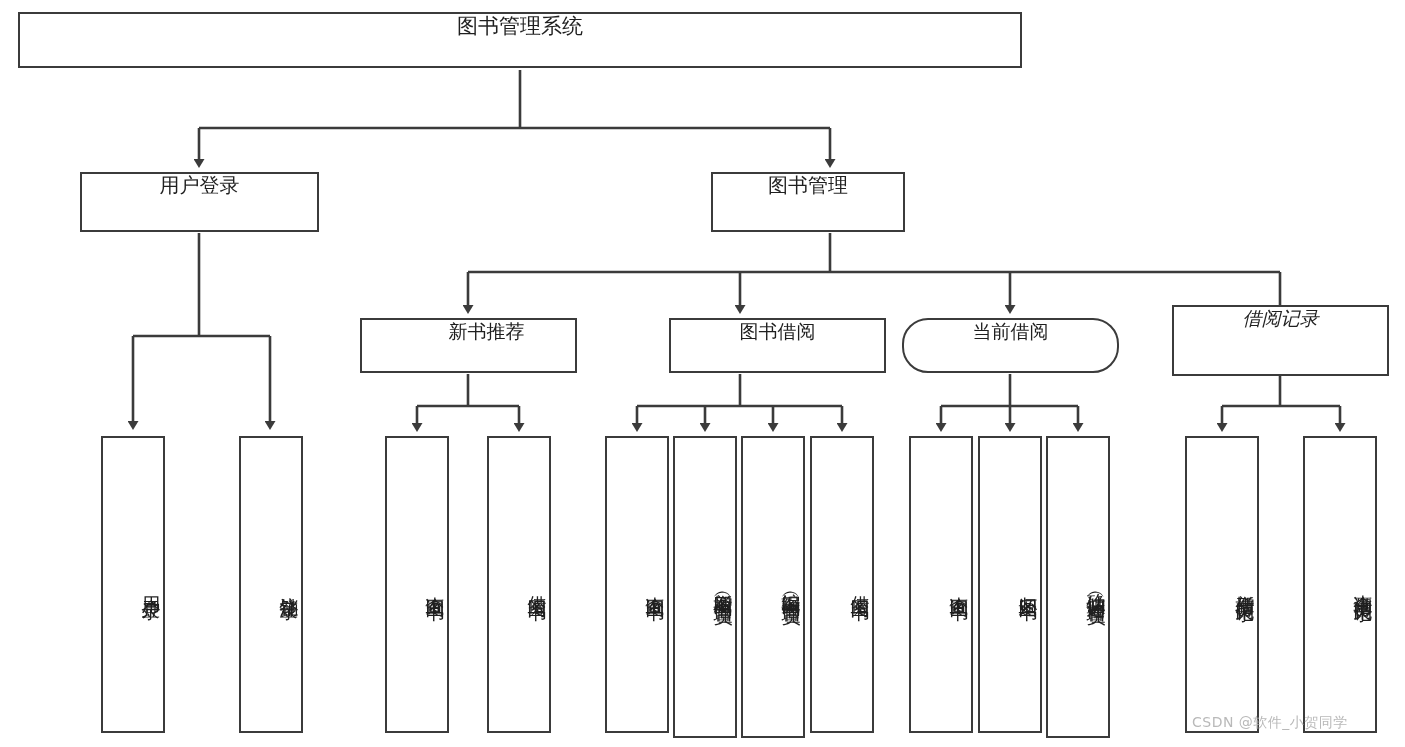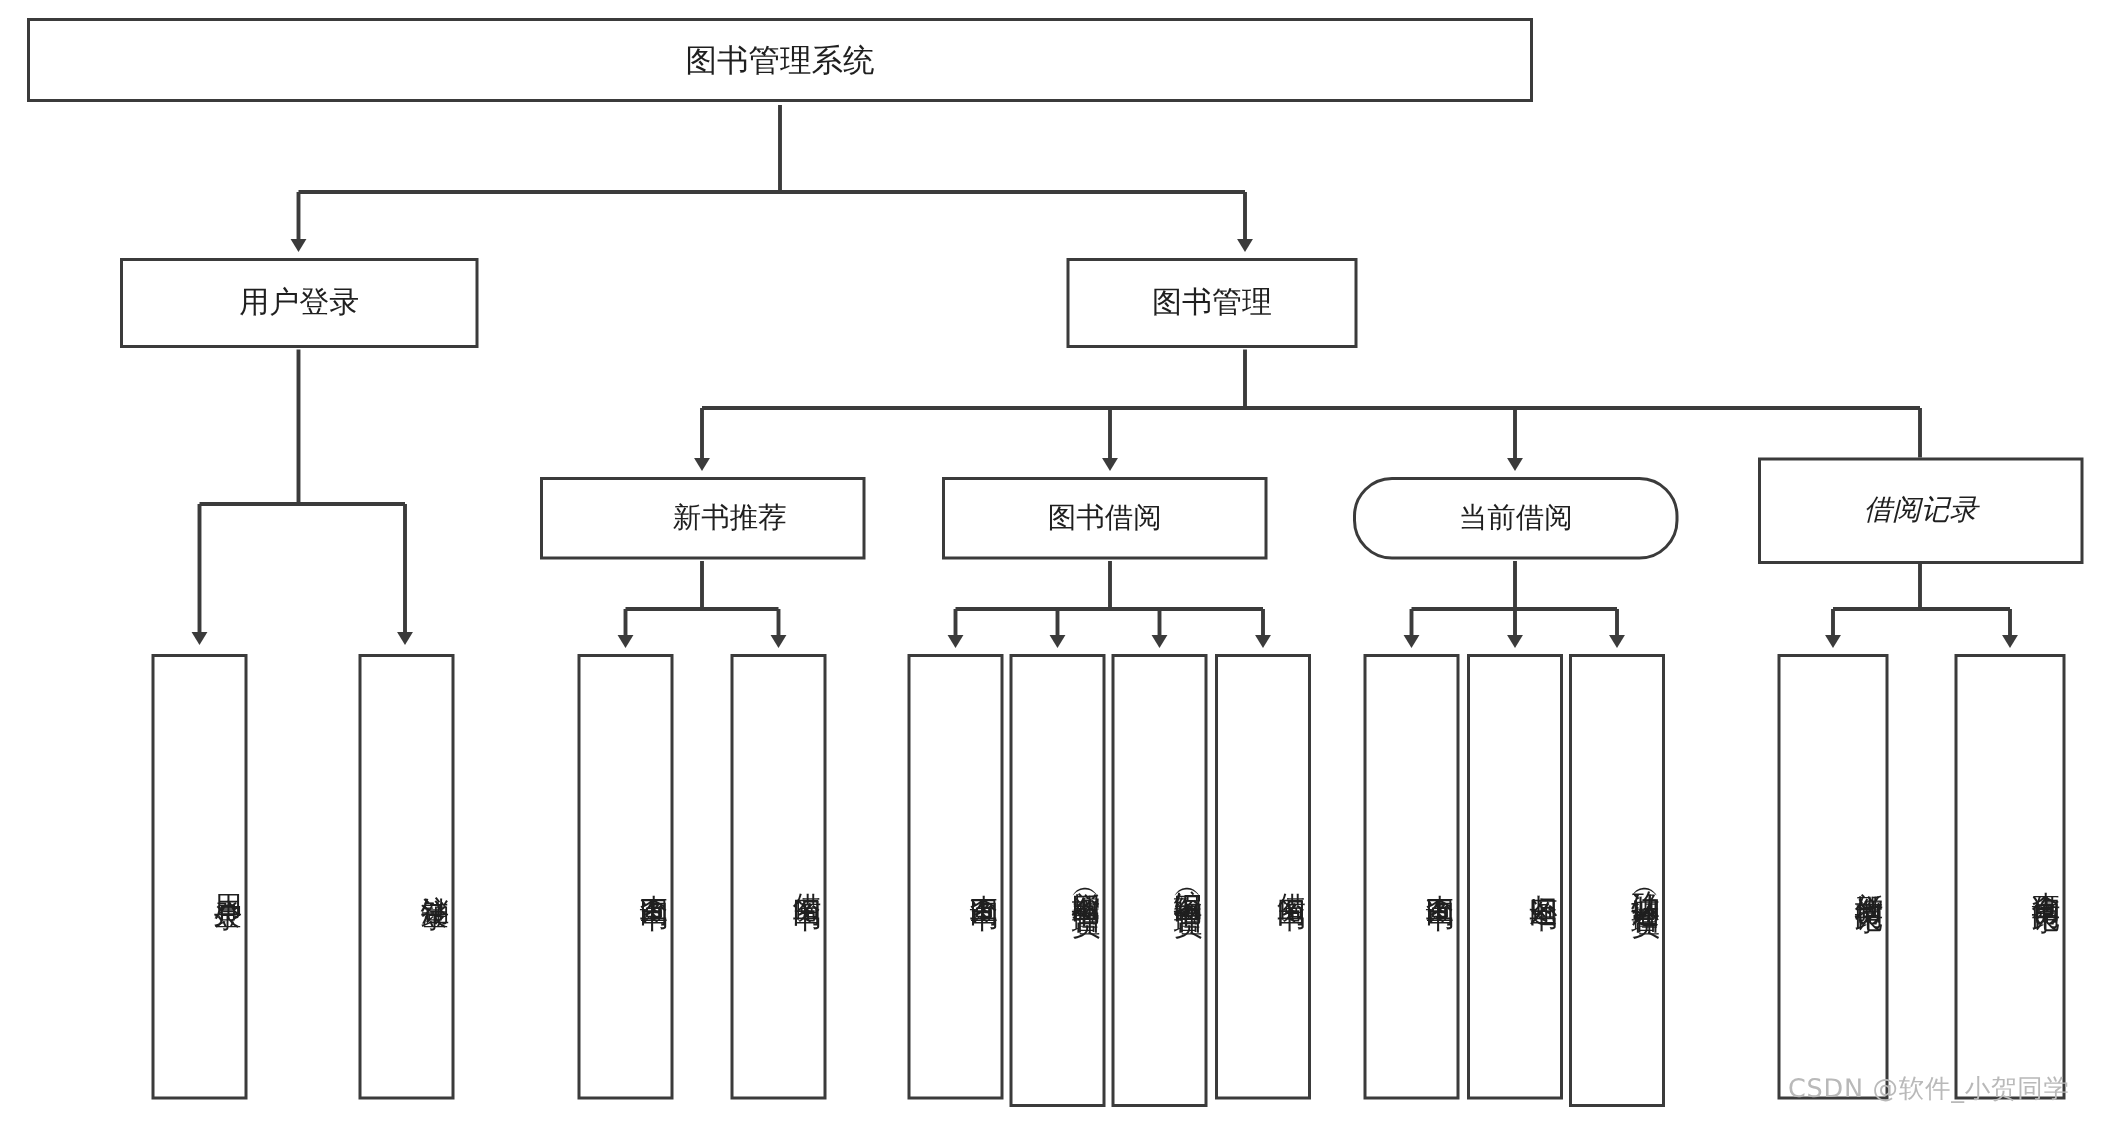--- a/index.html
+++ b/index.html
@@ -26,21 +26,20 @@
     width: 1405px;
     height: 747px;
     pointer-events: none;
   }
   .node {
     position: absolute;
     box-sizing: border-box;
     background: #ffffff;
     border: 2px solid #3b3b3b;
     display: flex;
-    align-items: center;
     justify-content: center;
     text-align: center;
     line-height: 1.18;
     color: #1f1f1f;
   }
   .node.root {
     font-size: 21px;
   }
   .node.level2 {
     font-size: 20px;
@@ -55,21 +54,21 @@
     letter-spacing: 2px;
     padding: 6px 0;
     align-items: flex-start;
     justify-content: center;
   }
   .node-label {
     display: block;
   }
   .watermark {
     position: absolute;
-    font-size: 17px;
+    font-size: 14px;
     color: #b9b9b9;
     white-space: nowrap;
     letter-spacing: 0.5px;
     font-family: "DejaVu Sans", "Liberation Sans", sans-serif;
   }
 </style>
 </head>
 <body>
 
 <div id="diagram-root">
@@ -131,21 +130,21 @@
   <div class="node level2" style="left:80px; top:172px; width:239px; height:60px;">
     <span class="node-label">用户登录</span>
   </div>
   <div class="node level2" style="left:711px; top:172px; width:194px; height:60px;">
     <span class="node-label">图书管理</span>
   </div>
 
   <div class="node level3" style="left:360px; top:318px; width:217px; height:55px;padding-left:36px;">
     <span class="node-label">新书推荐</span>
   </div>
-  <div class="node level3" style="left:628px; top:318px; width:217px; height:55px;">
+  <div class="node level3" style="left:669px; top:318px; width:217px; height:55px;">
     <span class="node-label">图书借阅</span>
   </div>
   <div class="node level3" style="left:902px; top:318px; width:217px; height:55px;border-radius:26px;">
     <span class="node-label">当前借阅</span>
   </div>
   <div class="node level3" style="left:1172px; top:305px; width:217px; height:71px;font-style:italic;">
     <span class="node-label">借阅记录</span>
   </div>
 
   <div class="node leaf" style="left:101px; top:436px; width:64px; height:297px;">

